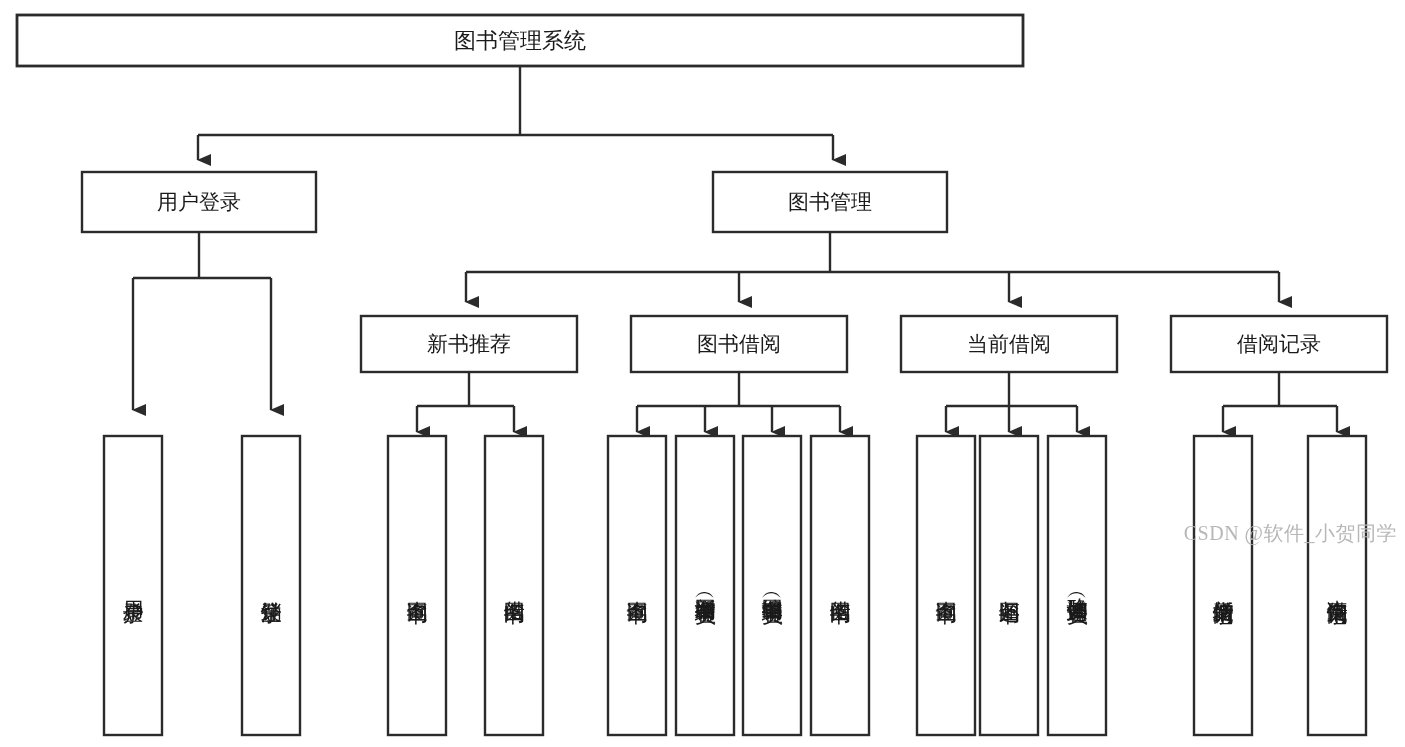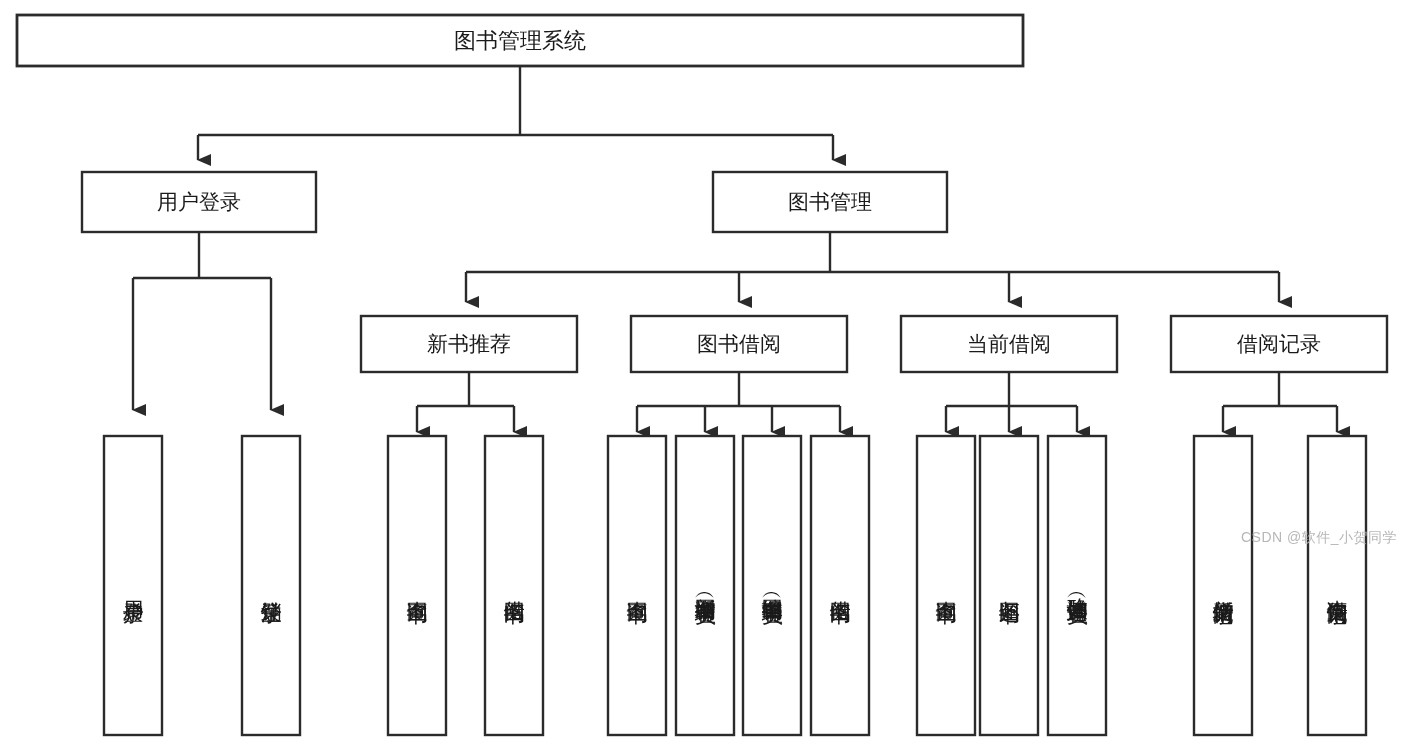--- a/index.html
+++ b/index.html
@@ -71,22 +71,22 @@
     writing-mode: vertical-rl;
     text-orientation: upright;
     letter-spacing: 1px;
     white-space: nowrap;
     text-align: center;
   }
   .watermark {
     position: absolute;
     right: 8px;
     bottom: 6px;
-    font-family: Liberation Sans, sans-serif;
-    font-size: 14px;
+    font-family: Liberation Serif, serif;
+    font-size: 20px;
     color: #b7b7b7;
     letter-spacing: 0.5px;
     white-space: nowrap;
     pointer-events: none;
     text-align: right;
   }
 </style>
 </head>
 <body>
 

